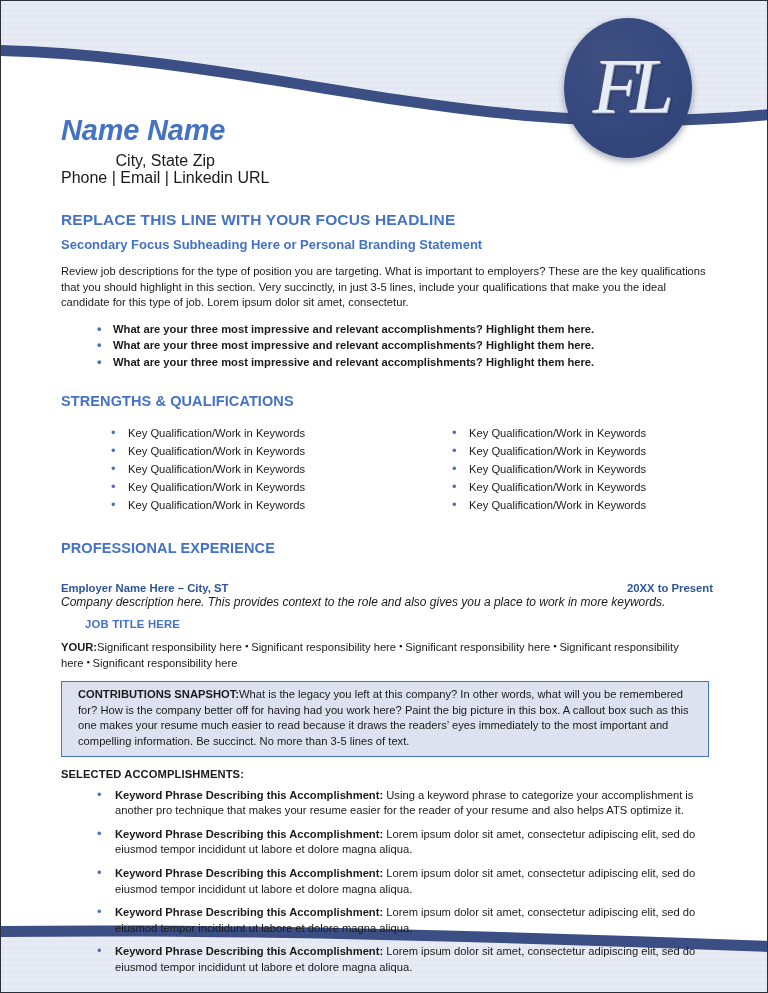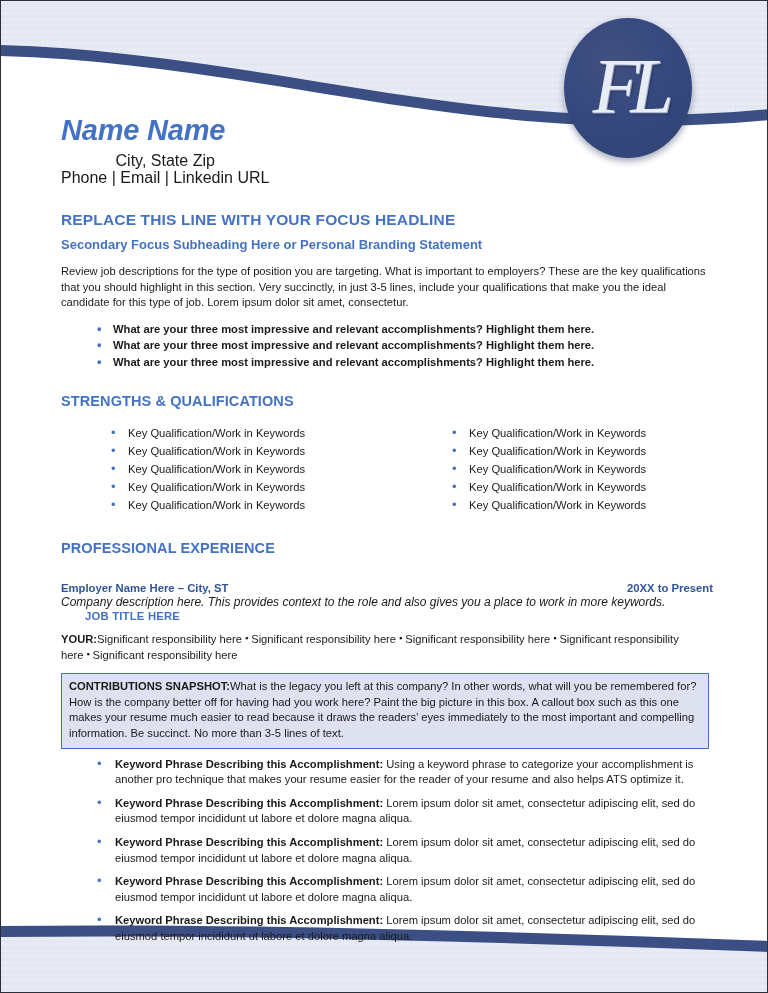--- a/index.html
+++ b/index.html
@@ -185,20 +185,21 @@
     color: #2f5597;
   }
   .job-desc {
     margin-top: 1px;
     font-size: 12px;
     font-style: italic;
     color: #1a1a1a;
     line-height: 15.5px;
   }
   .job-title {
+    margin-top: 8px;
     margin-left: 24px;
     font-size: 11.3px;
     font-weight: bold;
     color: #4472c4;
     letter-spacing: 0.2px;
   }
   .scope {
     margin-top: 9px;
     font-size: 11.2px;
     line-height: 15.6px;
@@ -211,21 +212,21 @@
     vertical-align: 1.5px;
     color: #111;
   }
 
   .callout {
     margin-top: 10px;
     width: 648px;
     box-sizing: border-box;
     border: 1px solid #4472c4;
     background: #dde1f0;
-    padding: 5px 7px 6px 7px;
+    padding: 5px 7px 6px 16px;
     font-size: 11.2px;
     line-height: 15.6px;
     color: #1a1a1a;
   }
   .callout .lbl { font-weight: bold; }
 
   .accomp-label {
     margin-top: 11px;
     font-size: 11.2px;
     font-weight: bold;
@@ -332,20 +333,21 @@
       <div class="job-title">JOB TITLE HERE</div>
 
       <div class="scope">
         <span class="lbl">YOUR:</span><span>Significant responsibility here</span><span class="sep">▪</span><span>Significant responsibility here</span><span class="sep">▪</span><span>Significant responsibility here</span><span class="sep">▪</span><span>Significant responsibility here</span><span class="sep">▪</span><span>Significant responsibility here</span>
       </div>
 
       <div class="callout">
         <span class="lbl">CONTRIBUTIONS SNAPSHOT:</span><span>What is the legacy you left at this company? In other words, what will you be remembered for? How is the company better off for having had you work here? Paint the big picture in this box. A callout box such as this one makes your resume much easier to read because it draws the readers’ eyes immediately to the most important and compelling information. Be succinct. No more than 3-5 lines of text.</span>
       </div>
 
+      <div class="accomp-label">SELECTED ACCOMPLISHMENTS:</div>
 
       <ul class="accomplishments">
         <li class="bullet">
           <span class="lbl">Keyword Phrase Describing this Accomplishment:</span><span> Using a keyword phrase to categorize your accomplishment is another pro technique that makes your resume easier for the reader of your resume and also helps ATS optimize it.</span>
         </li>
         <li class="bullet">
           <span class="lbl">Keyword Phrase Describing this Accomplishment:</span><span> Lorem ipsum dolor sit amet, consectetur adipiscing elit, sed do eiusmod tempor incididunt ut labore et dolore magna aliqua.</span>
         </li>
         <li class="bullet">
           <span class="lbl">Keyword Phrase Describing this Accomplishment:</span><span> Lorem ipsum dolor sit amet, consectetur adipiscing elit, sed do eiusmod tempor incididunt ut labore et dolore magna aliqua.</span>

